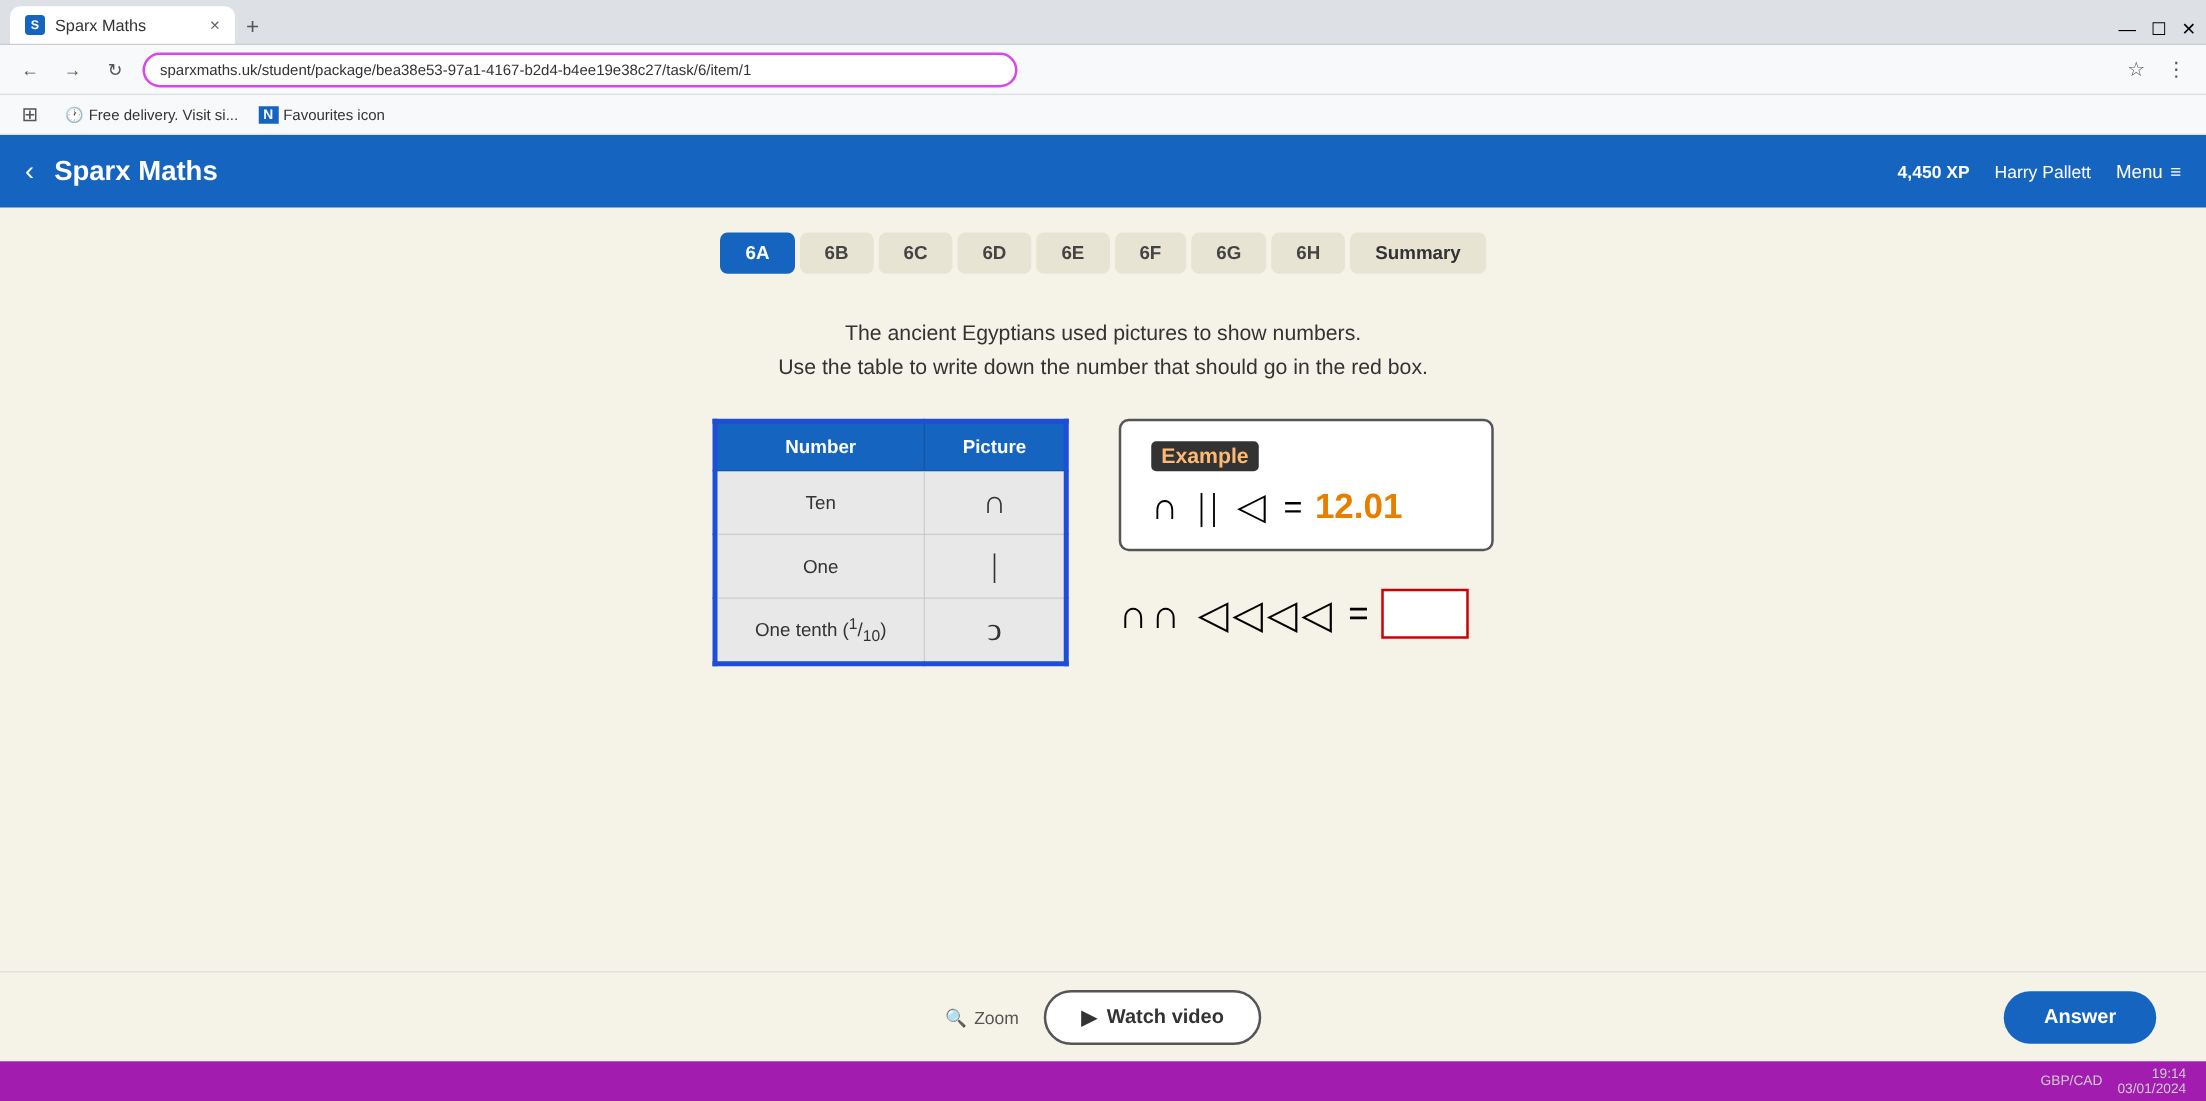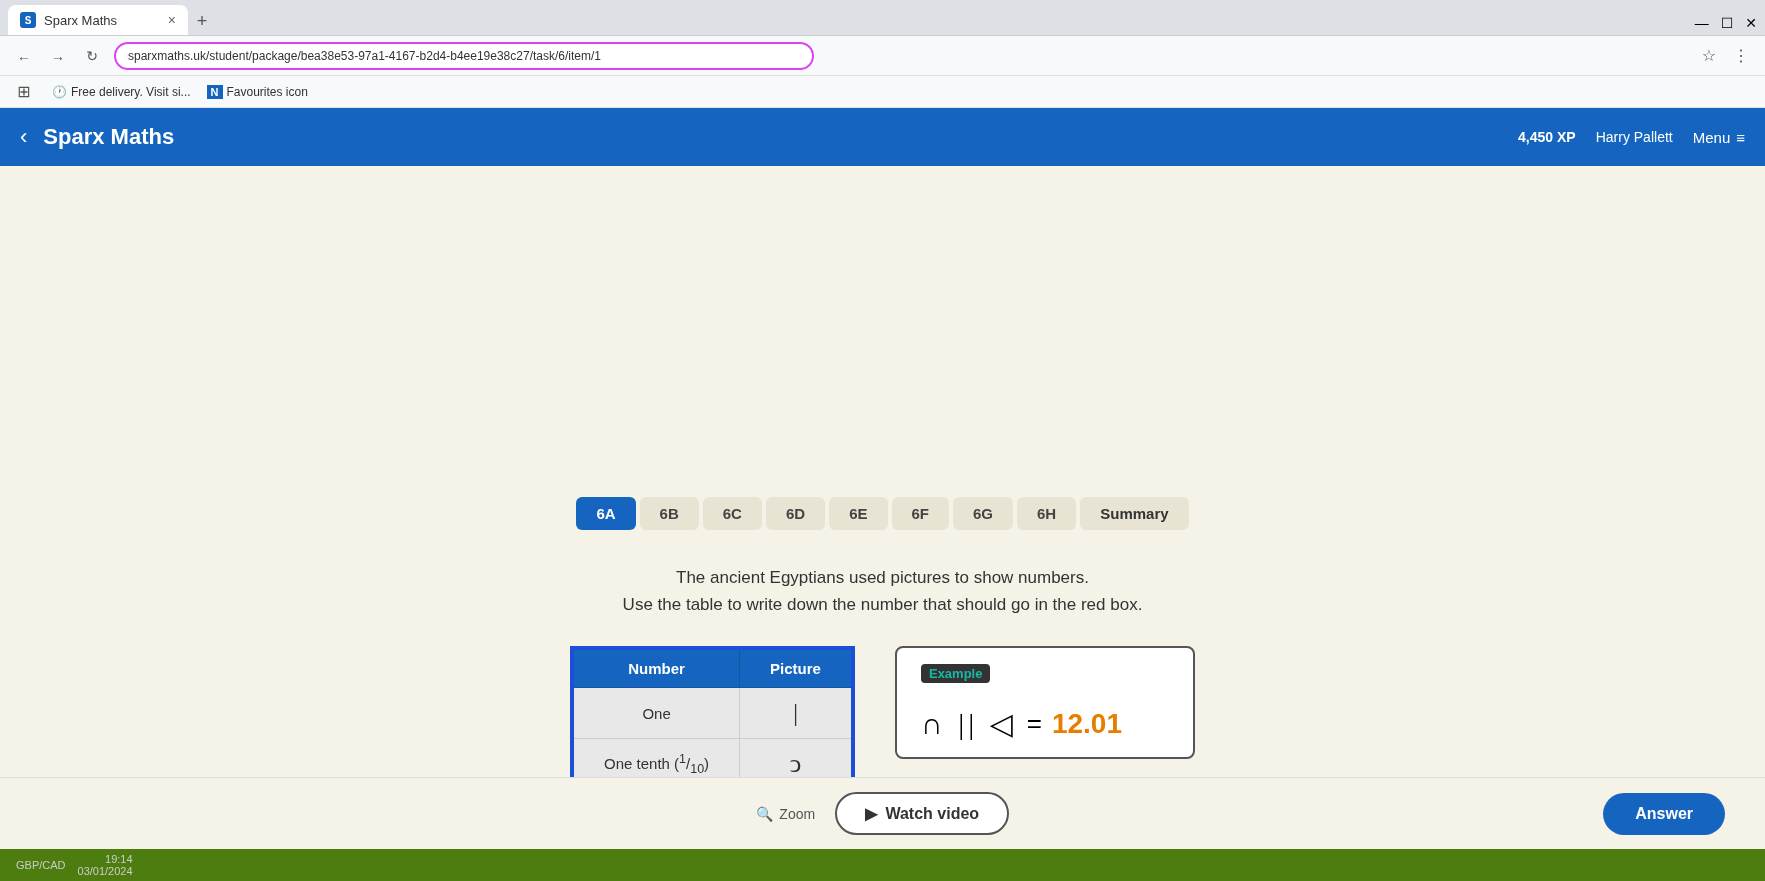--- a/index.html
+++ b/index.html
@@ -197,21 +197,20 @@
 
     
     .content-area {
       flex: 1;
       display: flex;
       flex-direction: column;
       align-items: center;
       padding: 20px;
       overflow-y: auto;
       position: relative;
-      justify-content: flex-end;
     }
 
     
     .tab-nav {
       display: flex;
       gap: 4px;
       margin-bottom: 24px;
     }
 
     .tab-nav-item {
@@ -292,28 +291,28 @@
 
     .example-box {
       border: 2px solid #555;
       border-radius: 8px;
       padding: 16px 24px;
       background: white;
       min-width: 300px;
     }
 
     .example-label {
-      font-size: 13px;
+      font-size: 17px;
       font-weight: bold;
       background: #333;
-      color: #14b8a6;
+      color: #fdba74;
       padding: 2px 8px;
       border-radius: 4px;
       display: inline-block;
-      margin-bottom: 23px;
+      margin-bottom: 10px;
     }
 
     .example-equation {
       font-size: 28px;
       display: flex;
       align-items: center;
       gap: 10px;
       font-family: serif;
     }
 
@@ -389,23 +388,24 @@
       border-radius: 24px;
       padding: 12px 32px;
       font-size: 16px;
       font-weight: bold;
       cursor: pointer;
     }
 
     
     .taskbar {
       height: 32px;
-      background: #4d7c0f;
-      display: flex;
-      align-items: center;
+      background: #a21caf;
+      display: flex;
+      align-items: center;
+      justify-content: flex-end;
       padding: 0 16px;
       gap: 12px;
       font-size: 11px;
       color: #ccc;
     }
 
     .taskbar-time {
       display: flex;
       flex-direction: column;
       align-items: flex-end;
@@ -498,20 +498,24 @@
 
         <table class="reference-table">
           <thead>
             <tr>
               <th>Number</th>
               <th>Picture</th>
             </tr>
           </thead>
           <tbody>
             <tr>
+              <td>Ten</td>
+              <td class="symbol" style="font-size:26px;">∩</td>
+            </tr>
+            <tr>
               <td>One</td>
               <td class="symbol" style="font-size:26px;">|</td>
             </tr>
             <tr>
               <td>One tenth (<sup>1</sup>/<sub>10</sub>)</td>
               <td class="symbol" style="font-size:26px;font-family:serif;">ↄ</td>
             </tr>
           </tbody>
         </table>
 

